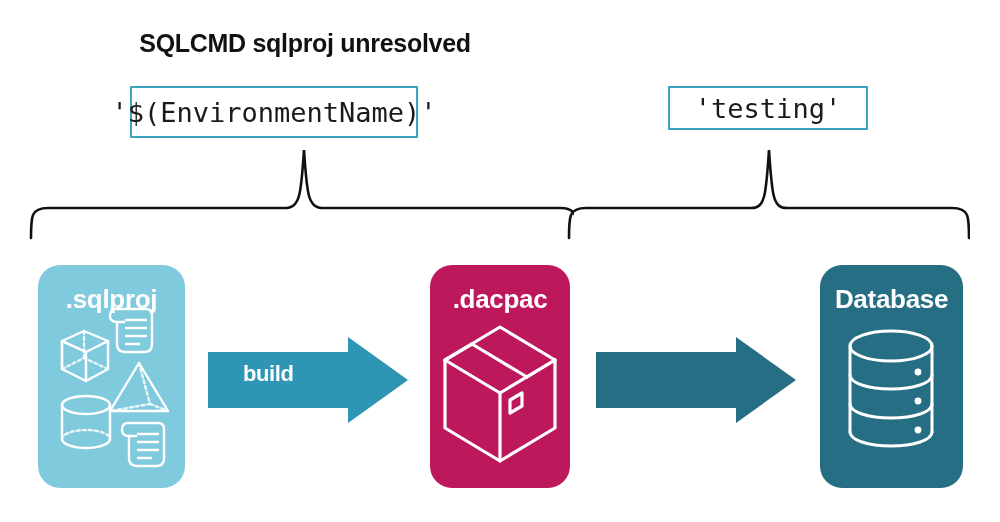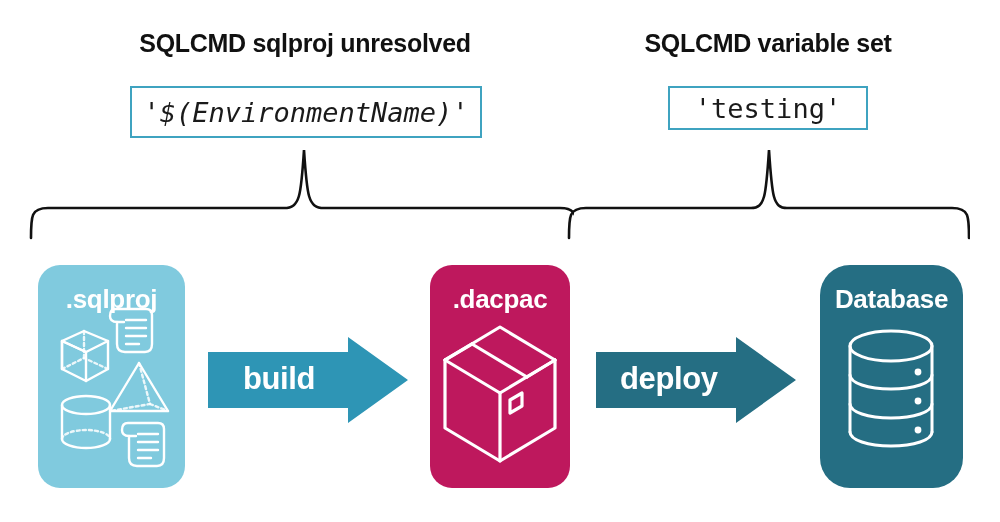--- a/index.html
+++ b/index.html
@@ -39,21 +39,21 @@
     border: 2px solid #3fa3c0;
     background: #ffffff;
     display: flex;
     align-items: center;
     justify-content: center;
     font-family: "DejaVu Sans Mono", monospace;
     font-size: 27px;
     color: #1a1a1a;
     white-space: nowrap;
   }
-  #code-left  { left: 130px; top: 86px; width: 352px; height: 52px; font-style: italic; }
+  #code-left  { left: 130px; top: 86px; width: 288px; height: 52px; }
   #code-right { left: 668px; top: 86px; width: 200px; height: 44px; }
 
   
   .brace { position: absolute; }
   #brace-left  { left: 28px;  top: 148px; }
   #brace-right { left: 566px; top: 148px; }
 
   
   .stage {
     position: absolute;
@@ -75,53 +75,51 @@
     left: 38px; top: 265px; width: 147px; height: 223px;
     background: #80cade;
   }
   #stage-dacpac {
     left: 430px; top: 265px; width: 140px; height: 223px;
     background: #be185d;
   }
   #stage-database {
     left: 820px; top: 265px; width: 143px; height: 223px;
     background: #256e83;
-    border-radius: 30px;
   }
   .stage-label { top: 19px; }
   .stage-art {
     position: absolute;
     left: 0; top: 0; width: 100%; height: 100%;
     pointer-events: none;
   }
 
   
   .arrow { position: absolute; }
   #arrow-build  { left: 208px; top: 332px; }
   #arrow-deploy { left: 596px; top: 332px; }
   .arrow-label {
     position: absolute;
     font-family: "Liberation Sans", sans-serif;
     font-weight: bold;
-    font-size: 31px;
+    font-size: 22px;
     letter-spacing: -0.4px;
     color: #ffffff;
     white-space: nowrap;
   }
   #label-build  { left: 243px; top: 361px; }
   #label-deploy { left: 620px; top: 361px; }
 </style>
 </head>
 <body>
 
 <div id="canvas">
 
   <div class="section-title" id="title-left">SQLCMD sqlproj unresolved</div>
 
-  <div class="section-title" id="title-right">SQLCMD variable set</div>
 
   <div class="code-box" id="code-left">'$(EnvironmentName)'</div>
 
   <div class="code-box" id="code-right">'testing'</div>
 
   <div class="brace" id="brace-left">
     <svg width="546" height="92" viewBox="0 0 546 92" fill="none">
       <path d="M3 90 C3 68, 3 60, 20 60 L256 60 C272 60, 273 48, 276 2
                C279 48, 280 60, 296 60 L532 60 C549 60, 549 68, 549 90" stroke="#111111" stroke-width="2.6" fill="none" stroke-linecap="round"></path>
     </svg>
@@ -212,21 +210,20 @@
         <path d="M80 135 L92 128 L92 141 L80 148 Z"></path>
       </g>
     </svg>
   </div>
 
   <div class="arrow" id="arrow-deploy">
     <svg width="202" height="96" viewBox="0 0 202 96" fill="none">
       <path d="M0 20 L140 20 L140 5 L200 48 L140 91 L140 76 L0 76 Z" fill="#256e83"></path>
     </svg>
   </div>
-  <div class="arrow-label" id="label-deploy">deploy</div>
 
   <div class="stage" id="stage-database">
     <div class="stage-label">Database</div>
     <svg class="stage-art" viewBox="0 0 143 223" fill="none">
       <g stroke="#ffffff" stroke-width="3" fill="none" stroke-linecap="round">
 
         <ellipse cx="71" cy="81" rx="41" ry="15"></ellipse>
 
         <path d="M30 81 L30 167"></path>
         <path d="M112 81 L112 167"></path>

